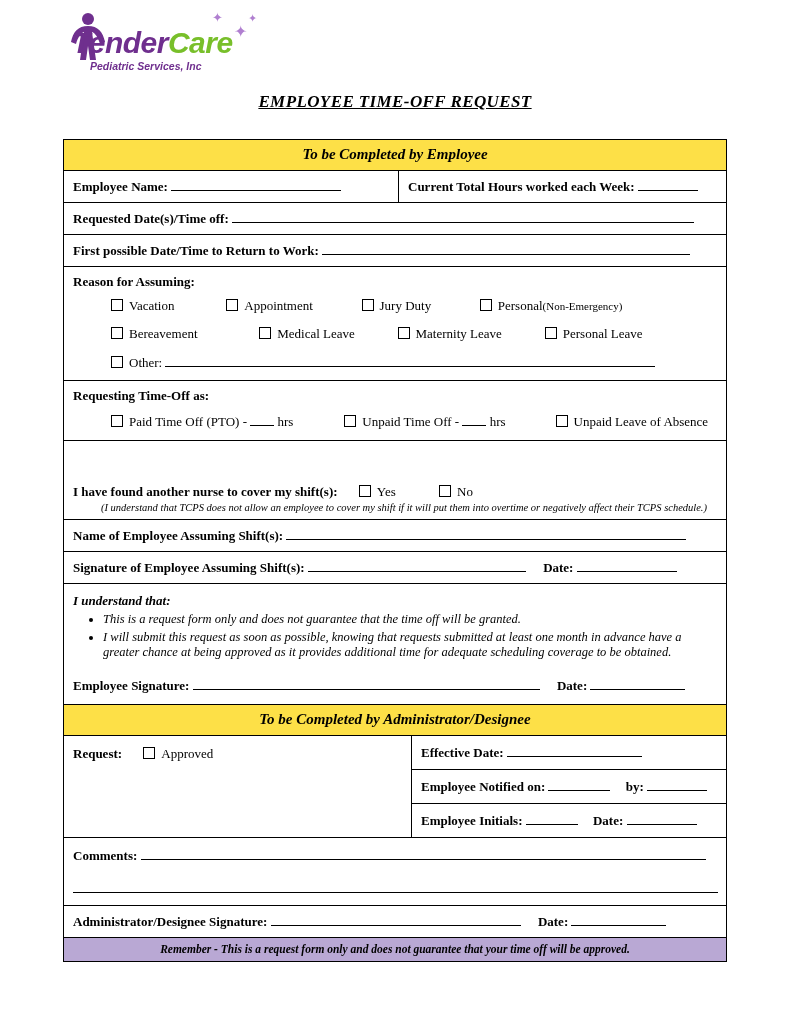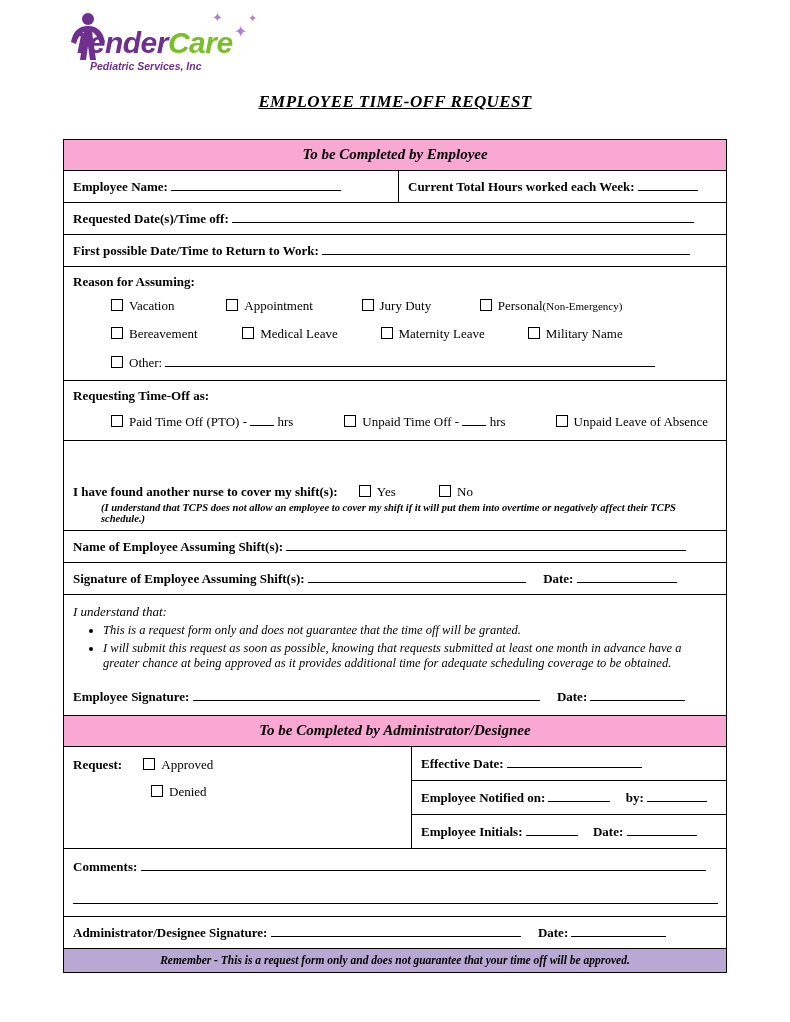--- a/index.html
+++ b/index.html
@@ -94,40 +94,40 @@
     font-size: 13px;
   }
   .row {
     border-bottom: 1px solid #000;
     box-sizing: border-box;
     position: relative;
   }
   .row:last-child { border-bottom: none; }
 
   .band {
-    background: #f9a8d4;
+    background: #fde047;
     text-align: center;
     font-weight: bold;
     font-style: italic;
     font-size: 15px;
     padding: 6px 0 7px 0;
   }
   .footer-band {
     background: #b9a8d4;
     text-align: center;
     font-weight: bold;
     font-style: italic;
     font-size: 11.5px;
     padding: 5px 0 6px 0;
   }
 
   .pad { padding: 7px 8px 7px 9px; }
 
   .lbl { font-weight: bold; }
-  .lbl-italic { font-weight: normal; font-style: italic; }
+  .lbl-italic { font-weight: bold; font-style: italic; }
 
   .line {
     display: inline-block;
     border-bottom: 1px solid #000;
     height: 12px;
     vertical-align: baseline;
   }
 
   .split {
     display: flex;
@@ -227,28 +227,28 @@
         </span>
         <span class="chkitem">
           <span class="cb"></span><span>Personal</span><span style="font-size:11px;">(Non-Emergency)</span>
         </span>
       </div>
 
       <div class="chkrow" style="padding-left:38px; margin-top:12px;">
         <span class="chkitem" style="width:128px;">
           <span class="cb"></span><span>Bereavement</span>
         </span>
-        <span class="chkitem" style="width:135px;">
+        <span class="chkitem" style="width:135px;margin-left:17px;">
           <span class="cb"></span><span>Medical Leave</span>
         </span>
         <span class="chkitem" style="width:144px;">
           <span class="cb"></span><span>Maternity Leave</span>
         </span>
         <span class="chkitem">
-          <span class="cb"></span><span>Military Name</span>
+          <span class="cb"></span><span>Personal Leave</span>
         </span>
       </div>
 
       <div class="chkrow" style="padding-left:38px; margin-top:12px;">
         <span class="chkitem">
           <span class="cb"></span><span>Other:</span>
         </span>
         <span class="line" style="width:490px;"></span>
       </div>
     </div>
@@ -271,21 +271,21 @@
     <div class="row pad" style="padding-bottom:6px;">
       <div>
         <span class="lbl">I have found another nurse to cover my shift(s):</span>
         <span class="chkitem" style="margin-left:18px;">
           <span class="cb"></span><span>Yes</span>
         </span>
         <span class="chkitem" style="margin-left:40px;margin-top:36px;">
           <span class="cb"></span><span>No</span>
         </span>
       </div>
-      <div class="small-note" style="padding-left:28px; margin-top:2px;font-weight:bold;">(I understand that TCPS does not allow an employee to cover my shift if it will put them into overtime or negatively affect their TCPS schedule.)</div>
+      <div class="small-note" style="padding-left:28px; margin-top:2px;">(I understand that TCPS does not allow an employee to cover my shift if it will put them into overtime or negatively affect their TCPS schedule.)</div>
     </div>
 
     <div class="row pad">
       <span class="lbl">Name of Employee Assuming Shift(s):</span>
       <span class="line" style="width:400px;"></span>
     </div>
 
     <div class="row pad">
       <span class="lbl">Signature of Employee Assuming Shift(s):</span>
       <span class="line" style="width:218px;"></span>
@@ -308,25 +308,20 @@
     </div>
 
     <div class="row band">To be Completed by Administrator/Designee</div>
 
     <div class="row split">
       <div class="cell-left pad" style="width:348px; padding-top:10px; padding-bottom:10px;">
         <div>
           <span class="lbl">Request:</span>
           <span class="chkitem" style="margin-left:18px;">
             <span class="cb"></span><span>Approved</span>
-          </span>
-        </div>
-        <div style="padding-left:78px; margin-top:11px;">
-          <span class="chkitem">
-            <span class="cb"></span><span>Denied</span>
           </span>
         </div>
       </div>
       <div style="flex:1;">
         <div style="border-bottom:1px solid #000; padding:8px 9px;">
           <span class="lbl">Effective Date:</span>
           <span class="line" style="width:135px;"></span>
         </div>
         <div style="border-bottom:1px solid #000; padding:8px 9px;">
           <span class="lbl">Employee Notified on:</span>

